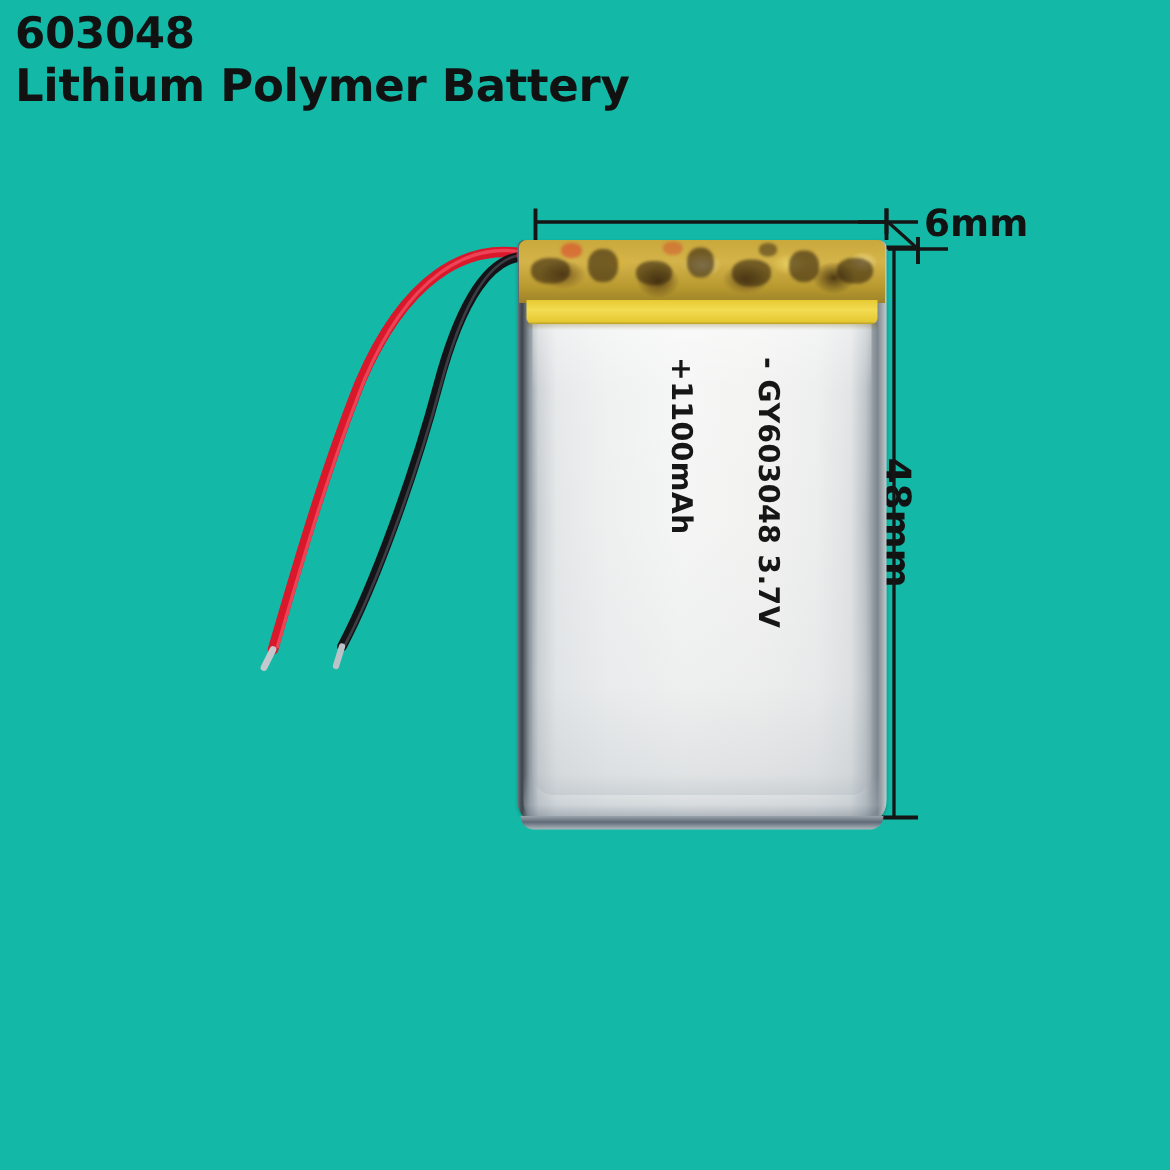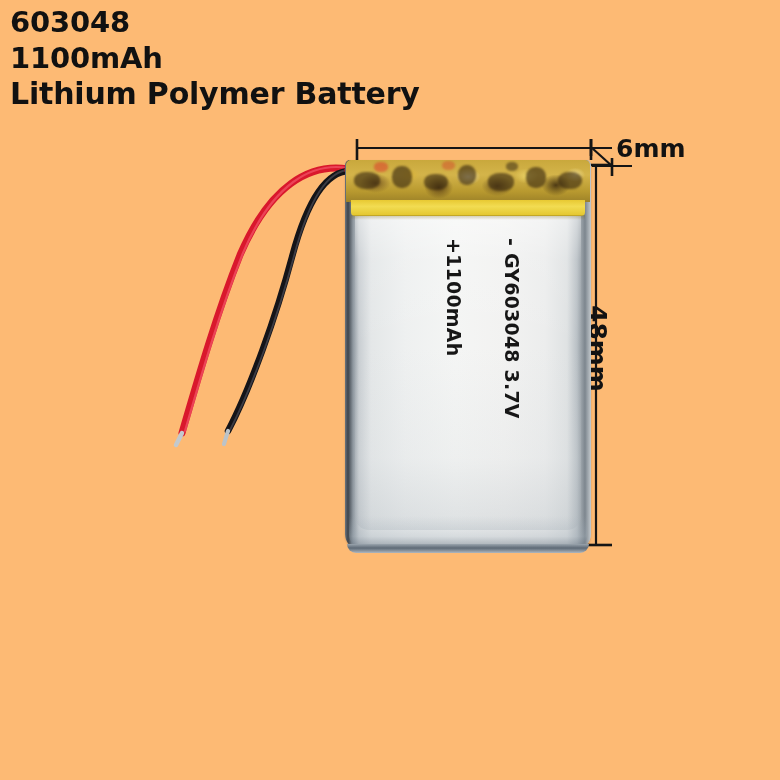--- a/index.html
+++ b/index.html
@@ -8,21 +8,21 @@
     padding: 0;
     background: #ffffff;
   }
   body {
     font-family: "DejaVu Sans", "Liberation Sans", sans-serif;
   }
   #stage {
     position: relative;
     width: 780px;
     height: 780px;
-    background: #fdba74;
+    background: #14b8a6;
     overflow: hidden;
   }
 
   
   #heading {
     position: absolute;
     left: 10px;
     top: 4px;
     width: 430px;
   }
@@ -204,21 +204,20 @@
     overflow: visible;
   }
 </style>
 </head>
 <body>
 
 <div id="stage">
 
   <div id="heading">
     <div class="line l1">603048</div>
-    <div class="line l2">1100mAh</div>
     <div class="line l3">Lithium Polymer Battery</div>
   </div>
 
   <svg width="260" height="40" style="position:absolute; left:352px; top:138px;">
     <line x1="5" y1="10" x2="239" y2="10" stroke="#151515" stroke-width="2.2"></line>
     <line x1="5" y1="1" x2="5" y2="22" stroke="#151515" stroke-width="2.6"></line>
     <line x1="239" y1="1" x2="239" y2="22" stroke="#151515" stroke-width="2.6"></line>
   </svg>
 
   <div class="dim-label" id="label-6mm">6mm</div>

